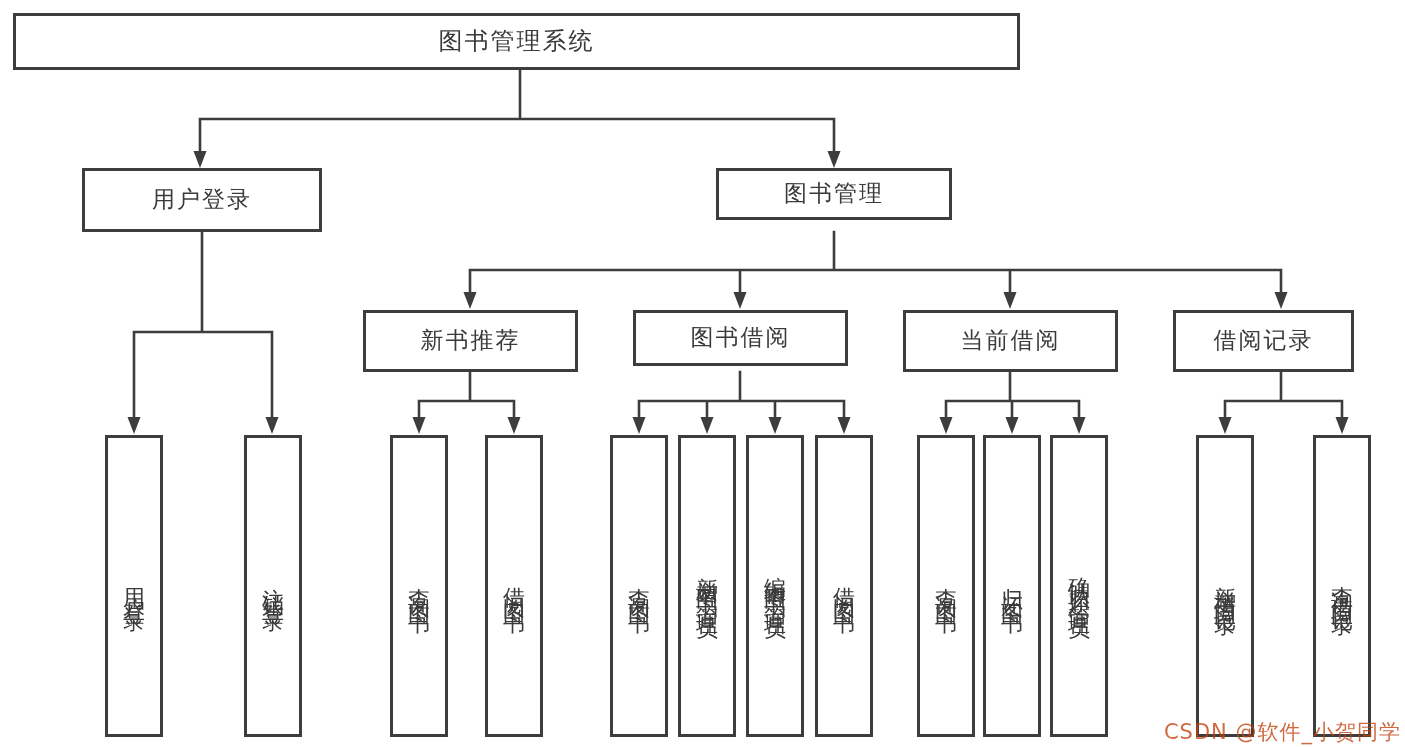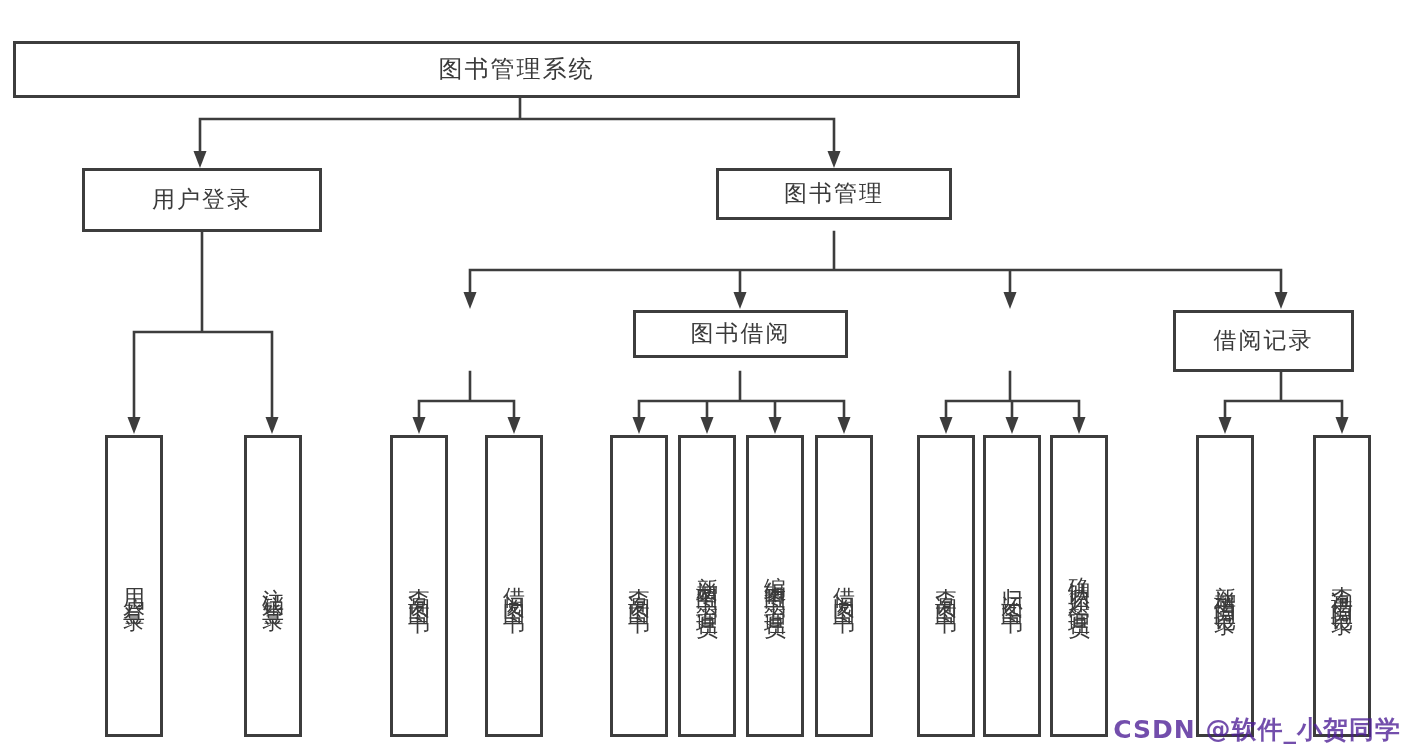--- a/index.html
+++ b/index.html
@@ -33,45 +33,43 @@
     text-align: center;
   }
   .hbox {
     font-size: 23px;
     letter-spacing: 2px;
     line-height: 1.2;
     white-space: nowrap;
   }
   .rootbox {
     font-size: 24px;
-    margin-top: 28px;
   }
   .vbox {
     writing-mode: vertical-rl;
     text-orientation: mixed;
     font-size: 22px;
     line-height: 1;
   }
   .vbox span {
     letter-spacing: 8px;
   }
   .vbox.long span {
     letter-spacing: 6px;
   }
   .watermark {
     position: absolute;
     right: 4px;
     bottom: 1px;
-    font-size: 25px;
-    color: #4c1d95;
+    font-size: 21px;
+    color: #c2410c;
     opacity: 0.78;
     letter-spacing: 1px;
     white-space: nowrap;
     z-index: 10;
-    font-weight: bold;
   }
 </style>
 </head>
 <body>
 
 <div id="canvas">
 
   <svg id="connector-svg" width="1405" height="747" viewBox="0 0 1405 747">
     <g stroke="#3d3d3d" stroke-width="2.6" fill="none" stroke-linecap="square">
 
@@ -123,22 +121,28 @@
     <span>图书管理系统</span>
   </div>
 
   <div class="box hbox" style="left:82px; top:168px; width:240px; height:64px;">
     <span>用户登录</span>
   </div>
   <div class="box hbox" style="left:716px; top:168px; width:236px; height:52px;">
     <span>图书管理</span>
   </div>
 
-  <div class="box hbox" style="left:633px; top:310px; width:215px; height:48px;">
+  <div class="box hbox" style="left:363px; top:310px; width:215px; height:62px;">
+    <span>新书推荐</span>
+  </div>
+  <div class="box hbox" style="left:633px; top:310px; width:215px; height:56px;">
     <span>图书借阅</span>
+  </div>
+  <div class="box hbox" style="left:903px; top:310px; width:215px; height:62px;">
+    <span>当前借阅</span>
   </div>
   <div class="box hbox" style="left:1173px; top:310px; width:181px; height:62px;">
     <span>借阅记录</span>
   </div>
 
   <div class="box vbox" style="left:105px; top:435px; width:58px; height:302px;">
     <span>用户登录</span>
   </div>
   <div class="box vbox" style="left:244px; top:435px; width:58px; height:302px;">
     <span>注销登录</span>

